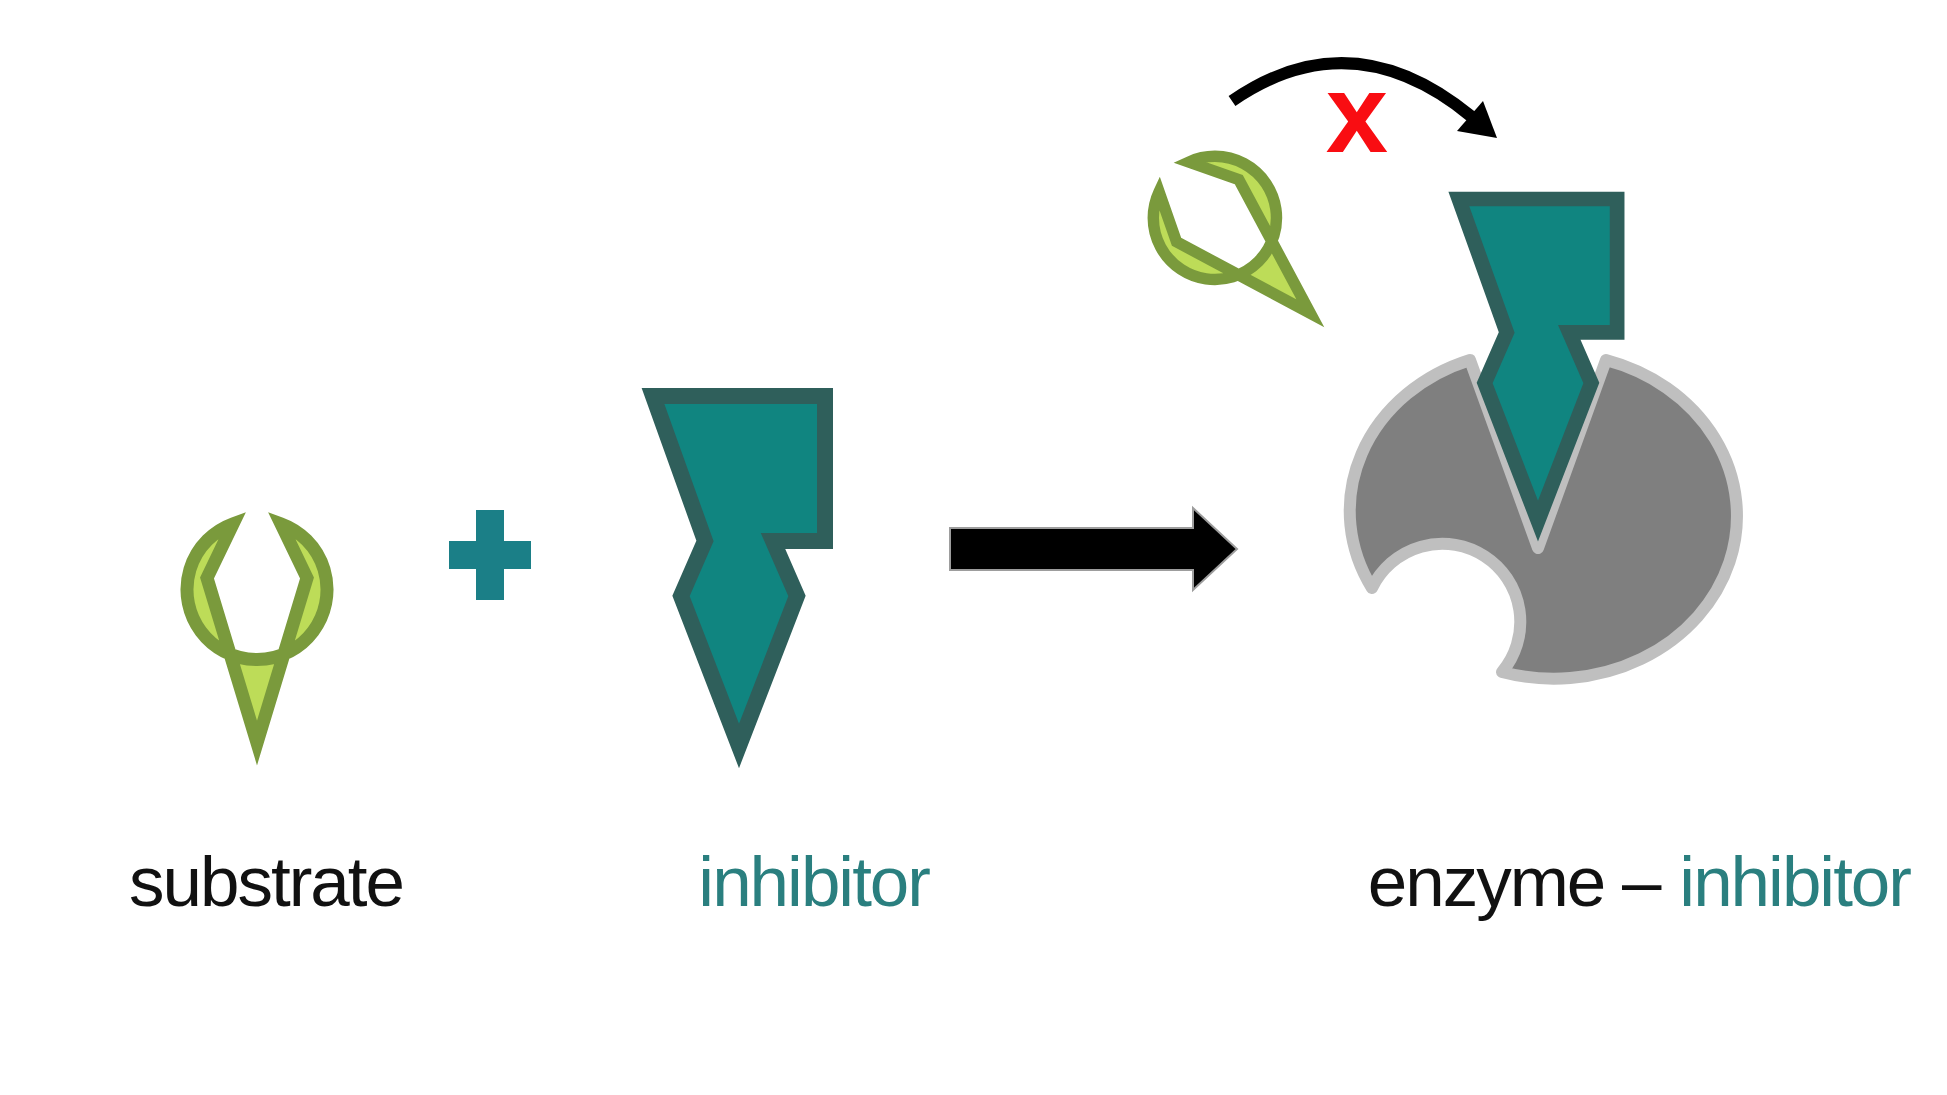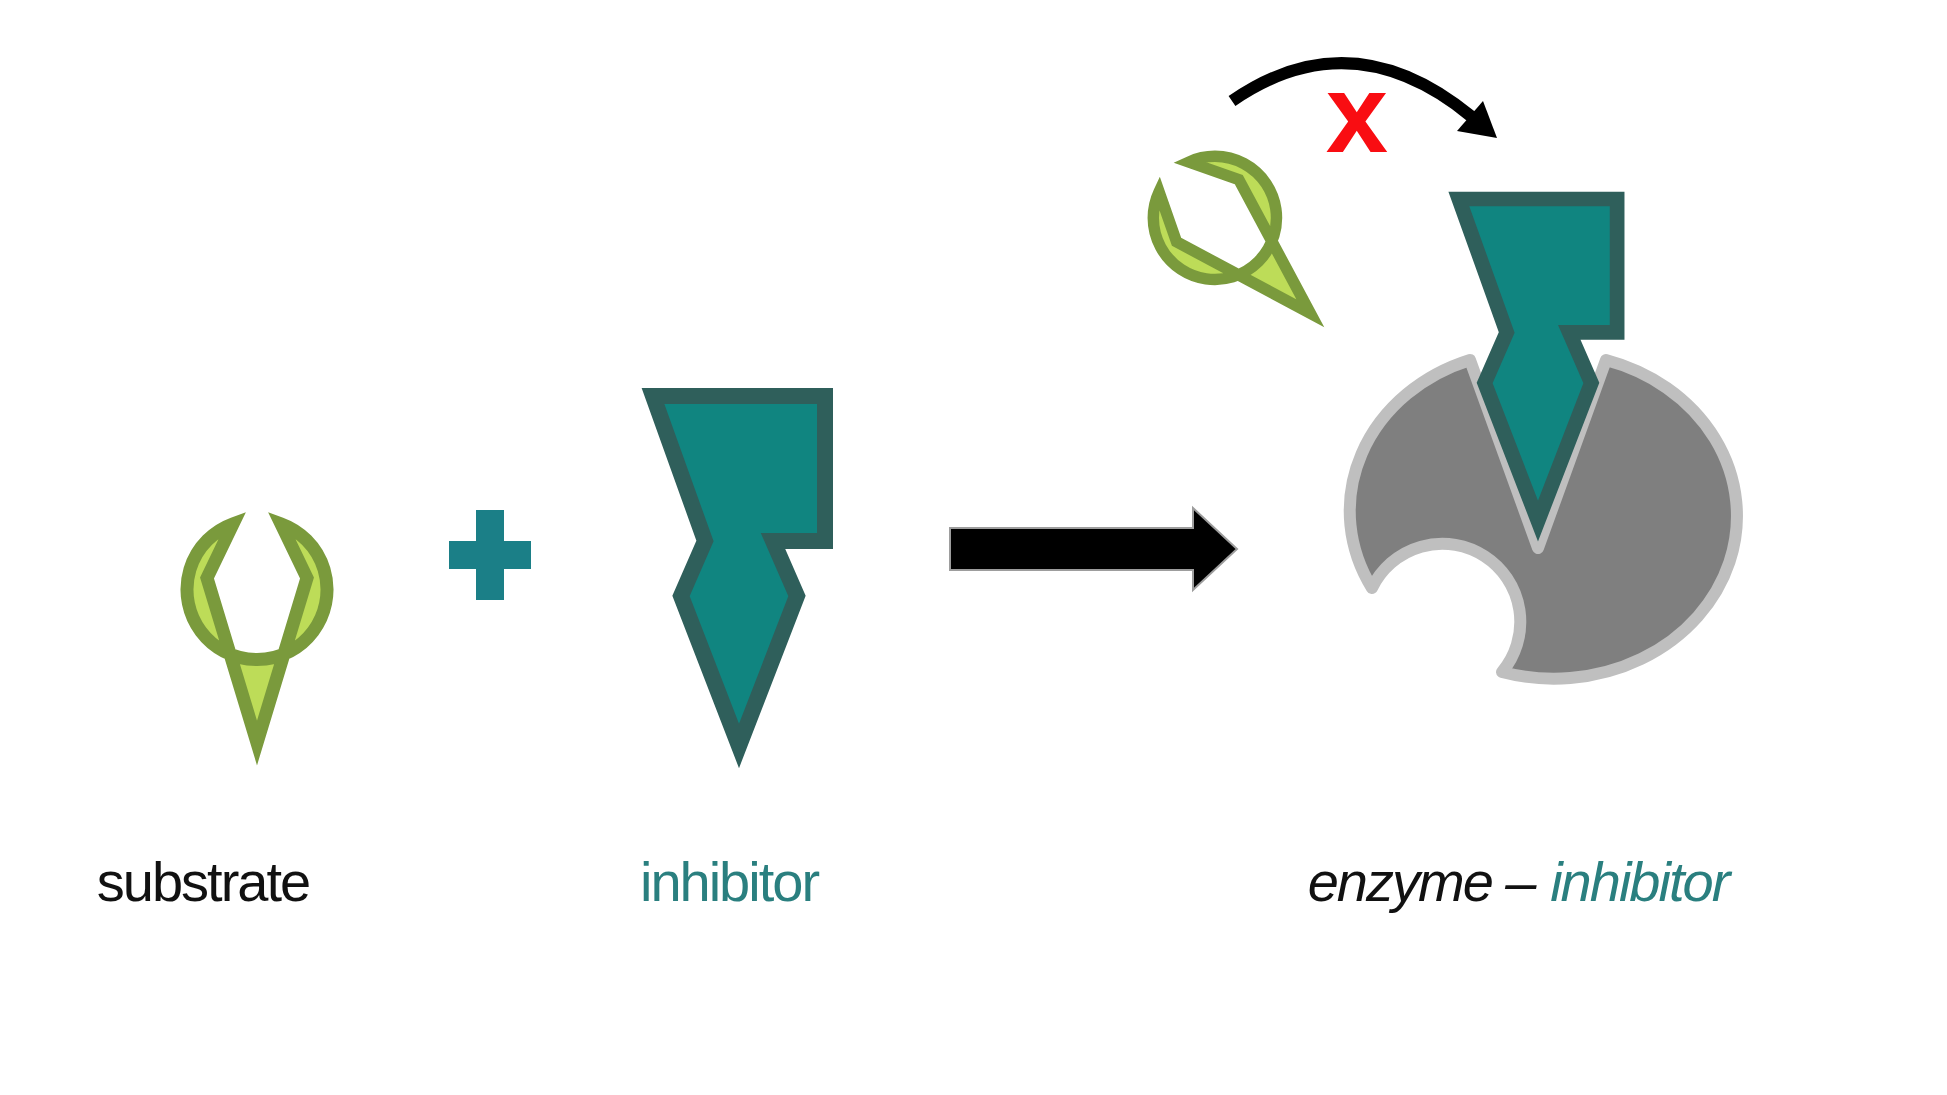--- a/index.html
+++ b/index.html
@@ -20,30 +20,30 @@
   .block-arrow { fill: #000000; stroke: #9d9d9d; stroke-width: 2; }
   .curve       { fill: none; stroke: #000000; stroke-width: 12; stroke-linecap: butt; }
   .curve-head  { fill: #000000; }
   .enzyme      { fill: #7f7f7f; stroke: #bfbfbf; stroke-width: 12; stroke-linejoin: round; }
   .xmark       { fill: #f90d12; font-family: "Liberation Sans", sans-serif;
                  font-weight: bold; font-size: 112px; text-anchor: middle; }
 
   .bottom-label {
     position: absolute;
     top: 826px;
-    font-size: 56px;
+    font-size: 71px;
     line-height: 112px;
     letter-spacing: -2px;
     color: #111111;
-    text-align: center;
+    text-align: right;
     white-space: nowrap;
   }
   .lbl-substrate { left: 3px;    width: 400px; }
   .lbl-inhibitor { left: 529px;  width: 400px; color: #2a7f7f; }
-  .lbl-product   { left: 1168px; width: 700px; font-style: italic; }
+  .lbl-product   { left: 1210px; width: 700px; }
   .teal-word     { color: #2a7f7f; margin-left: 0.28em; }
 </style>
 </head>
 <body>
 
 <div class="canvas">
 
   <svg width="1947" height="1095" viewBox="0 0 1947 1095">
 
     <defs>

